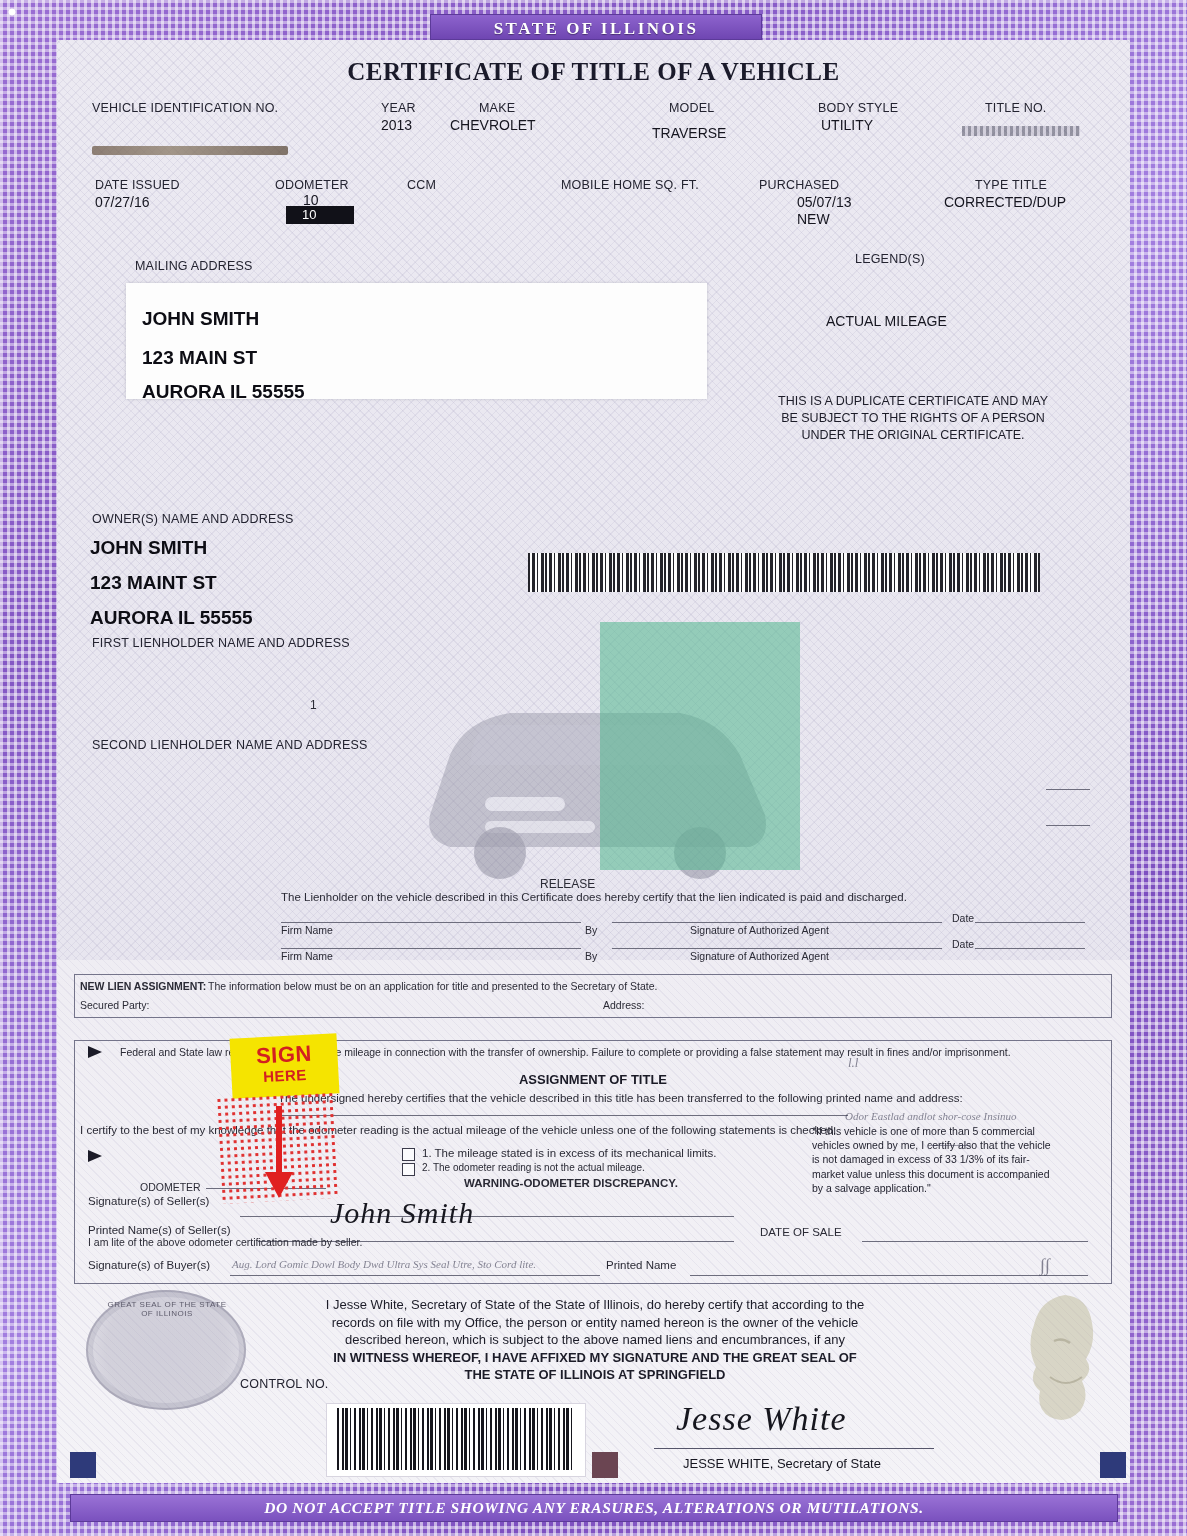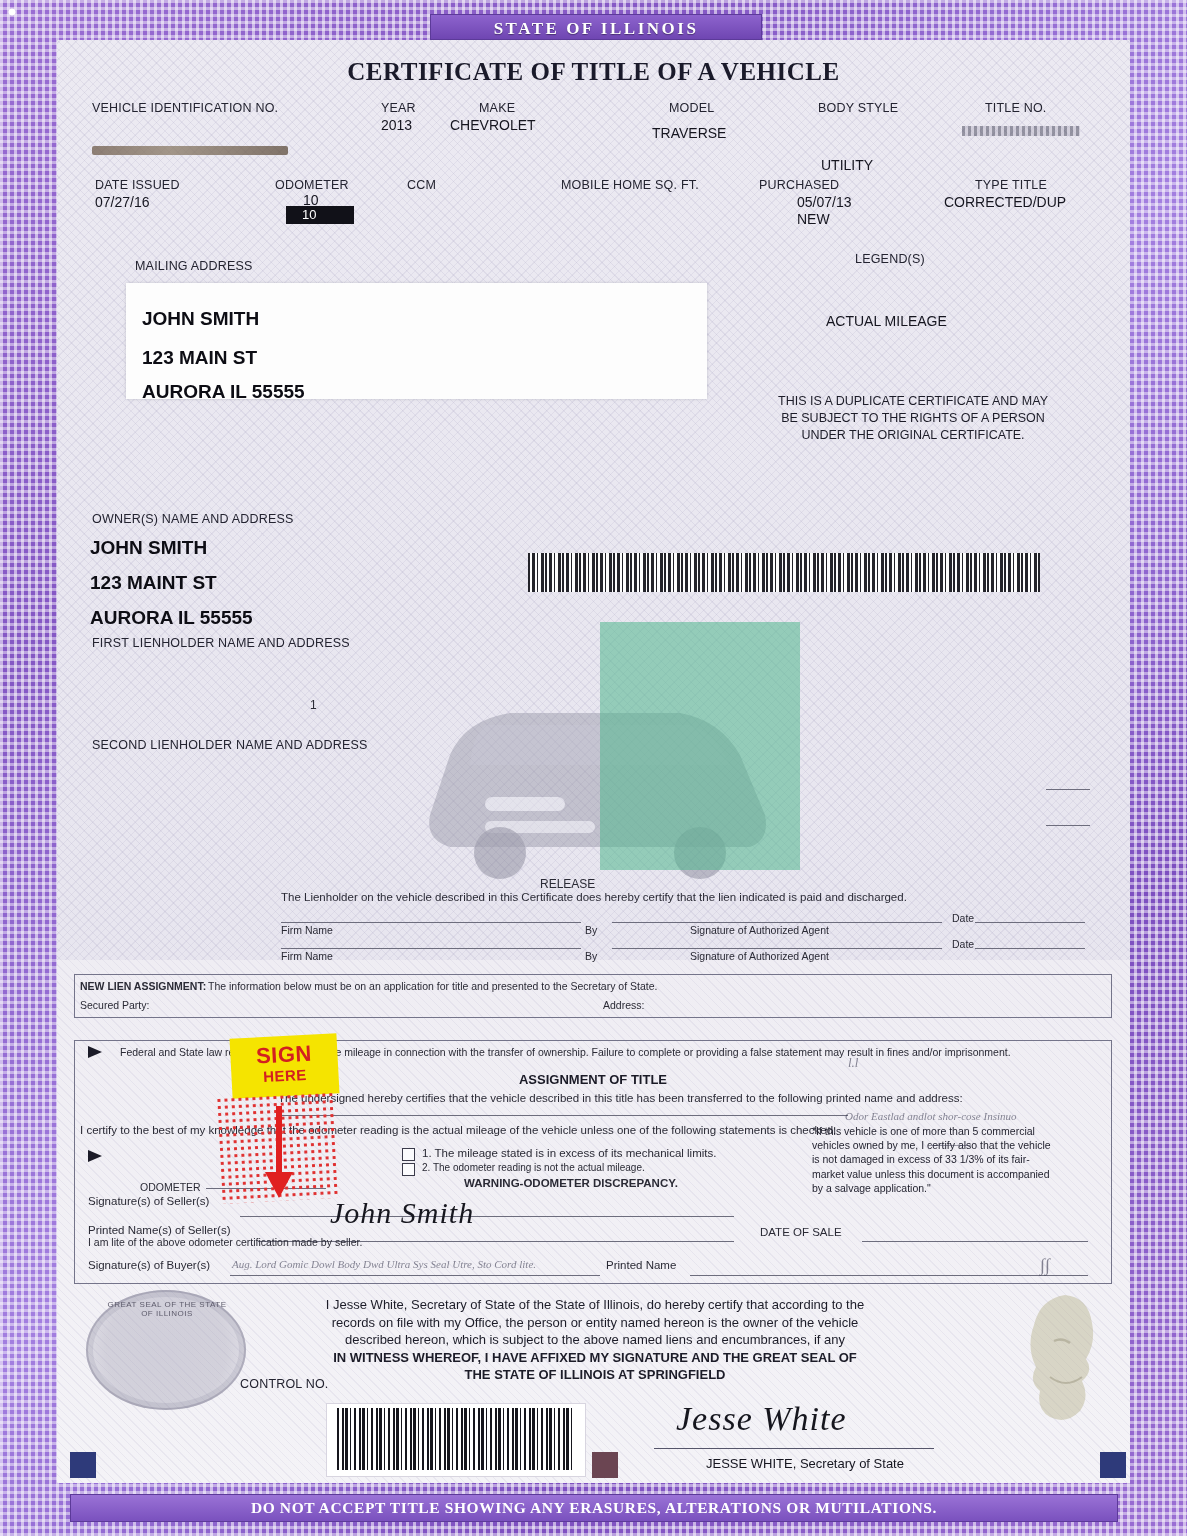--- a/index.html
+++ b/index.html
@@ -92,20 +92,21 @@
     border: 1px solid #5c3a99;
     display: flex; align-items: center; justify-content: center;
     z-index: 5;
   }
   .bottom-banner span {
     color: #ffffff;
     font-size: 15.5px;
     font-weight: bold;
     letter-spacing: 0.6px;
     font-family: "Liberation Serif", serif;
+    font-style: italic;
   }
 
   .doc-title {
     position: absolute;
     left: 0; top: 58px;
     width: 1187px;
     text-align: center;
     font-family: "Liberation Serif", serif;
     font-size: 25px;
     font-weight: bold;
@@ -367,21 +368,21 @@
   <div class="lbl" style="left:381px; top:101px;">YEAR</div>
   <div class="val" style="left:381px; top:117px;">2013</div>
 
   <div class="lbl" style="left:479px; top:101px;">MAKE</div>
   <div class="val" style="left:450px; top:117px;">CHEVROLET</div>
 
   <div class="lbl" style="left:669px; top:101px;">MODEL</div>
   <div class="val" style="left:652px; top:117px;margin-top:8px;">TRAVERSE</div>
 
   <div class="lbl" style="left:818px; top:101px;">BODY STYLE</div>
-  <div class="val" style="left:821px; top:117px;margin-top:40px;">UTILITY</div>
+  <div class="val" style="left:821px; top:117px;">UTILITY</div>
 
   <div class="lbl" style="left:985px; top:101px;">TITLE NO.</div>
   <div class="title-no-smudge"></div>
 
   <div class="lbl" style="left:95px; top:178px;">DATE ISSUED</div>
   <div class="val" style="left:95px; top:194px;">07/27/16</div>
 
   <div class="lbl" style="left:275px; top:178px;">ODOMETER</div>
   <div class="val" style="left:303px; top:192px;">10</div>
   <div class="odo-black">
@@ -539,21 +540,21 @@
   <div class="seal-text">GREAT SEAL OF THE STATE OF ILLINOIS</div>
 
   <div class="lbl" style="left:240px; top:1377px;">CONTROL NO.</div>
 
   <div class="bc-box-left"></div>
   <div class="barcode-bottom"></div>
   <div class="bc-square-dark"></div>
 
   <div class="jw-signature">Jesse White</div>
   <div class="hline" style="left:654px; top:1448px; width:280px; background:#55556a;"></div>
-  <div class="val" style="left:683px; top:1456px; font-size:13px;margin-left:23px;">JESSE WHITE, Secretary of State</div>
+  <div class="val" style="left:683px; top:1456px; font-size:13px;">JESSE WHITE, Secretary of State</div>
 
   <svg class="lincoln" viewBox="0 0 110 150">
     <path d="M55 10 Q78 12 82 38 Q86 58 76 74 Q84 86 72 96 Q80 112 70 126 Q56 140 40 132 Q26 124 30 106 Q18 96 26 82 Q16 62 24 40 Q30 14 55 10 Z" fill="#b9b48e" opacity="0.85"></path>
     <path d="M44 56 Q52 52 60 58" stroke="#8a855f" stroke-width="2.5" fill="none"></path>
     <path d="M40 92 Q56 104 72 92" stroke="#8a855f" stroke-width="2" fill="none"></path>
   </svg>
 
   <div class="bottom-banner">
     <span>DO NOT ACCEPT TITLE SHOWING ANY ERASURES, ALTERATIONS OR MUTILATIONS.</span>
   </div>

